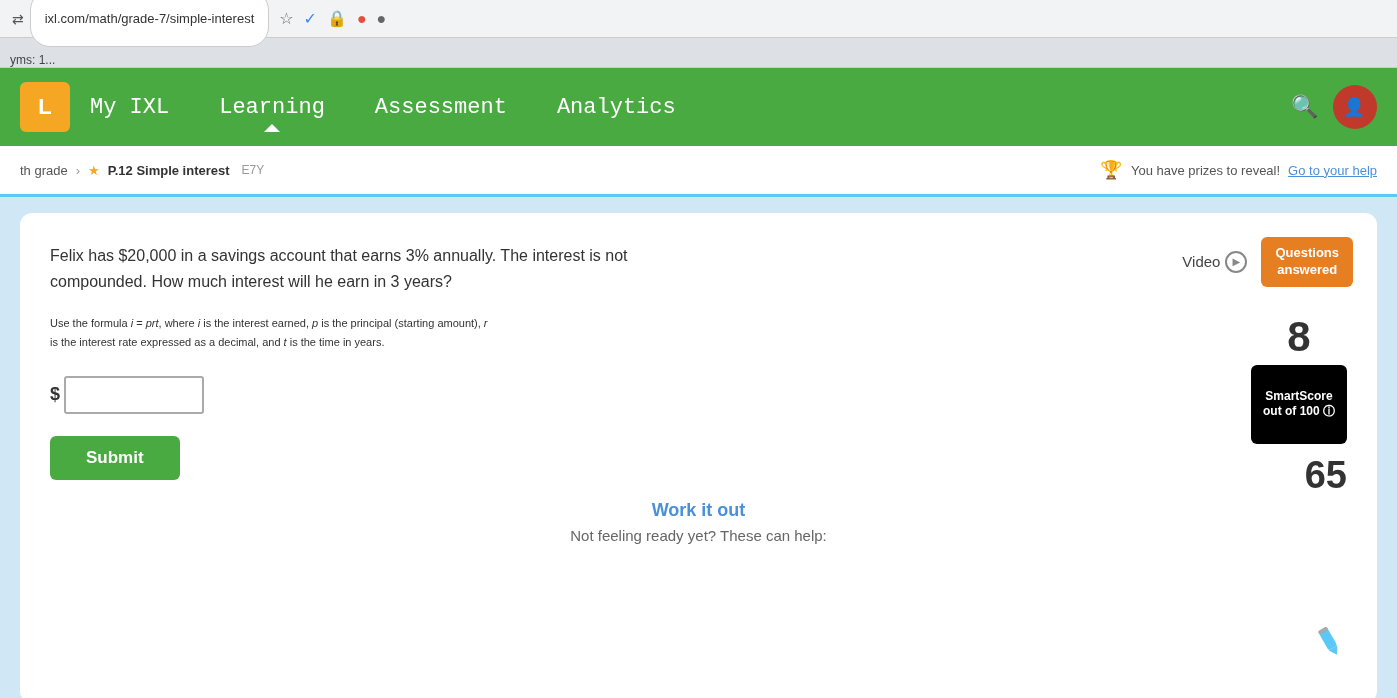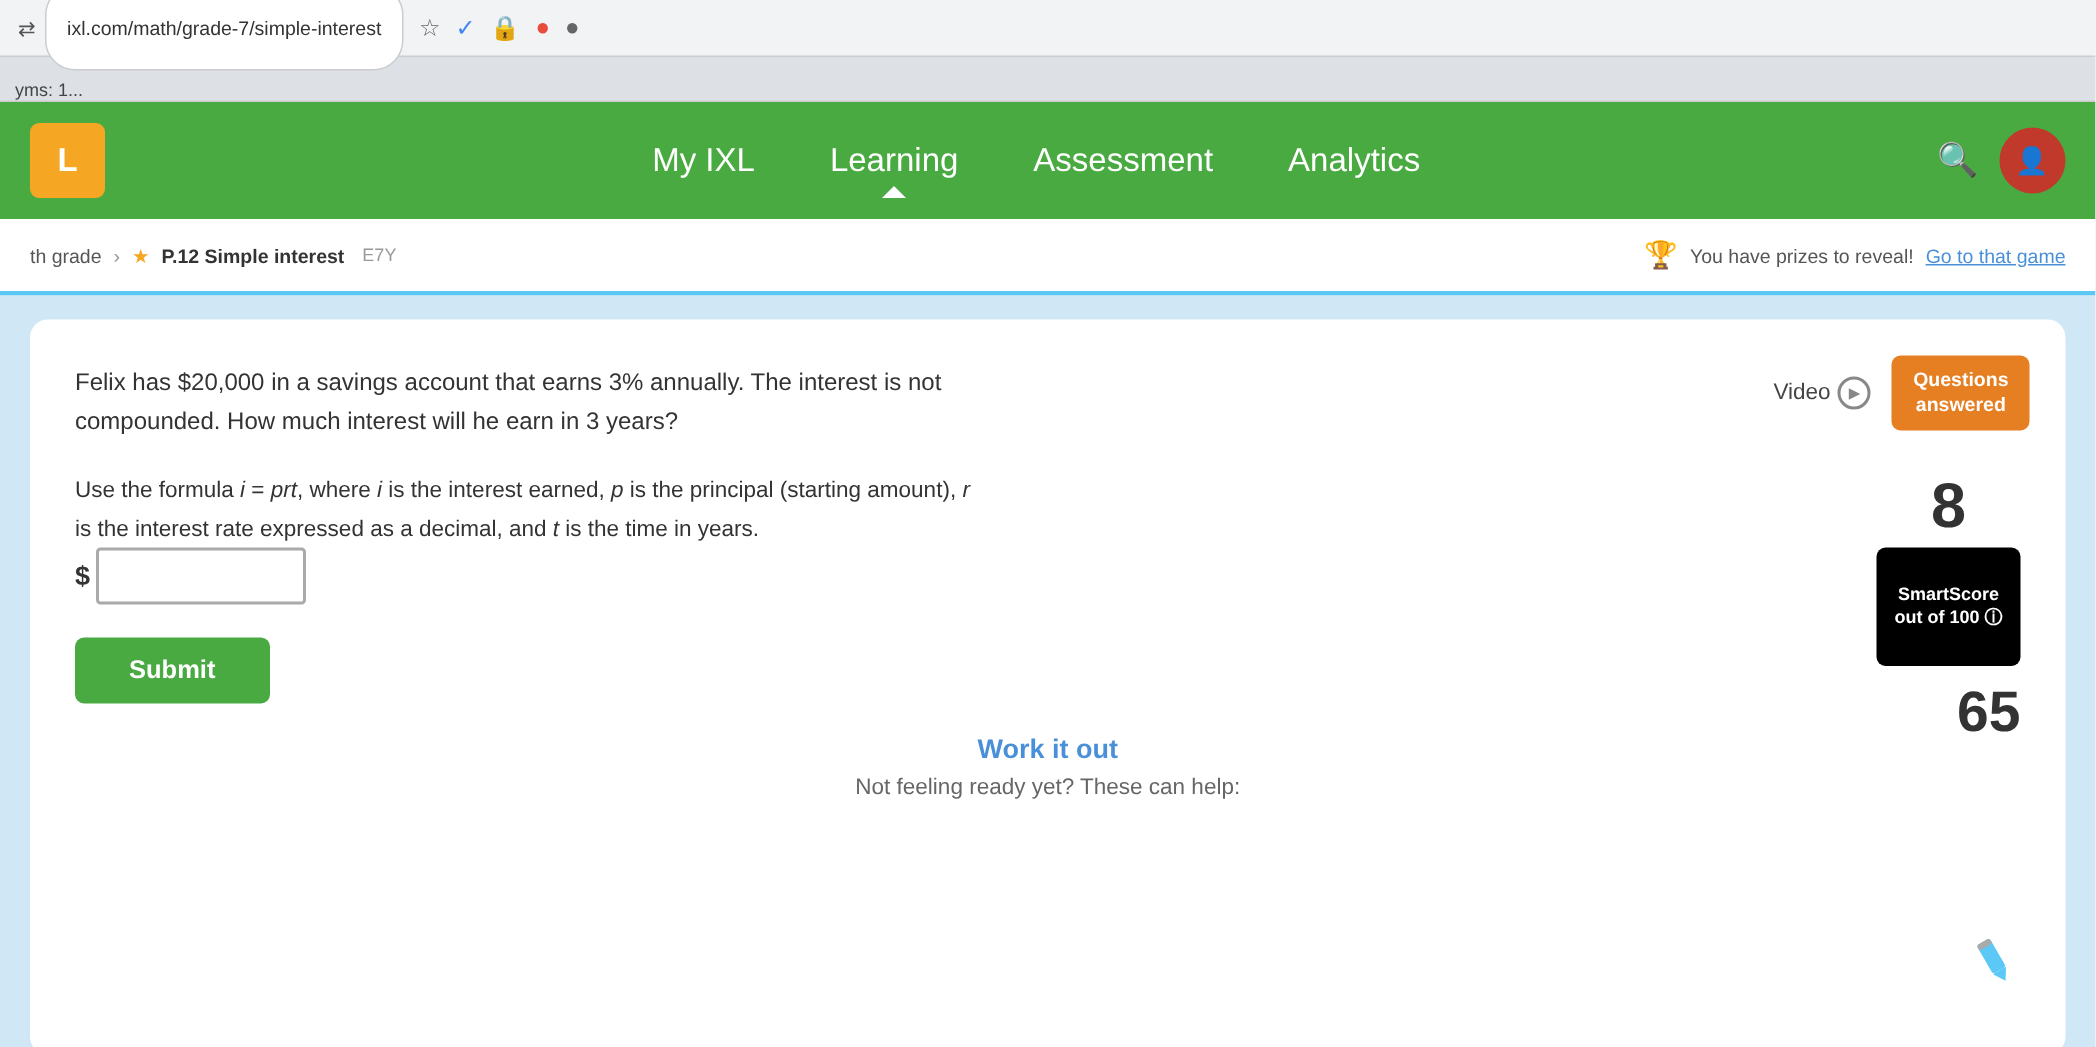--- a/index.html
+++ b/index.html
@@ -64,21 +64,22 @@
       display: flex;
       align-items: center;
       justify-content: center;
       border-radius: 6px;
       margin-right: 20px;
     }
     .nav-links {
       display: flex;
       gap: 50px;
       flex: 1;
-      justify-content: center;
+      justify-content: flex-start;
+      font-family: Liberation Mono, monospace;
     }
     .nav-link {
       color: white;
       font-size: 22px;
       cursor: pointer;
       text-decoration: none;
       position: relative;
     }
     .nav-link.active::after {
       content: '';
@@ -226,24 +227,25 @@
 
     
     .problem-text {
       font-size: 16px;
       color: #333;
       line-height: 1.6;
       max-width: 850px;
       margin-bottom: 20px;
     }
     .formula-text {
-      font-size: 15px;
+      font-size: 11px;
       color: #333;
       line-height: 1.7;
       max-width: 850px;
+      margin-bottom: 24px;
     }
     .formula-text em { font-style: italic; }
 
     
     .answer-row {
       display: flex;
       align-items: center;
       gap: 4px;
       margin-bottom: 22px;
     }
@@ -341,21 +343,21 @@
 
 <div class="breadcrumb-bar">
   <span class="breadcrumb-grade">th grade</span>
   <span class="breadcrumb-separator">›</span>
   <span class="breadcrumb-star">★</span>
   <span class="breadcrumb-active">P.12 Simple interest</span>
   <span class="breadcrumb-code">E7Y</span>
   <div class="prize-notice">
     <span class="trophy-icon">🏆</span>
     <span>You have prizes to reveal!</span>
-    <a class="prize-link">Go to that game</a>
+    <a class="prize-link">Go to your help</a>
   </div>
 </div>
 
 <div class="main-area">
   <div class="content-card">
 
     
     <div class="card-top-right">
       <div class="video-btn">
         <span>Video</span>

